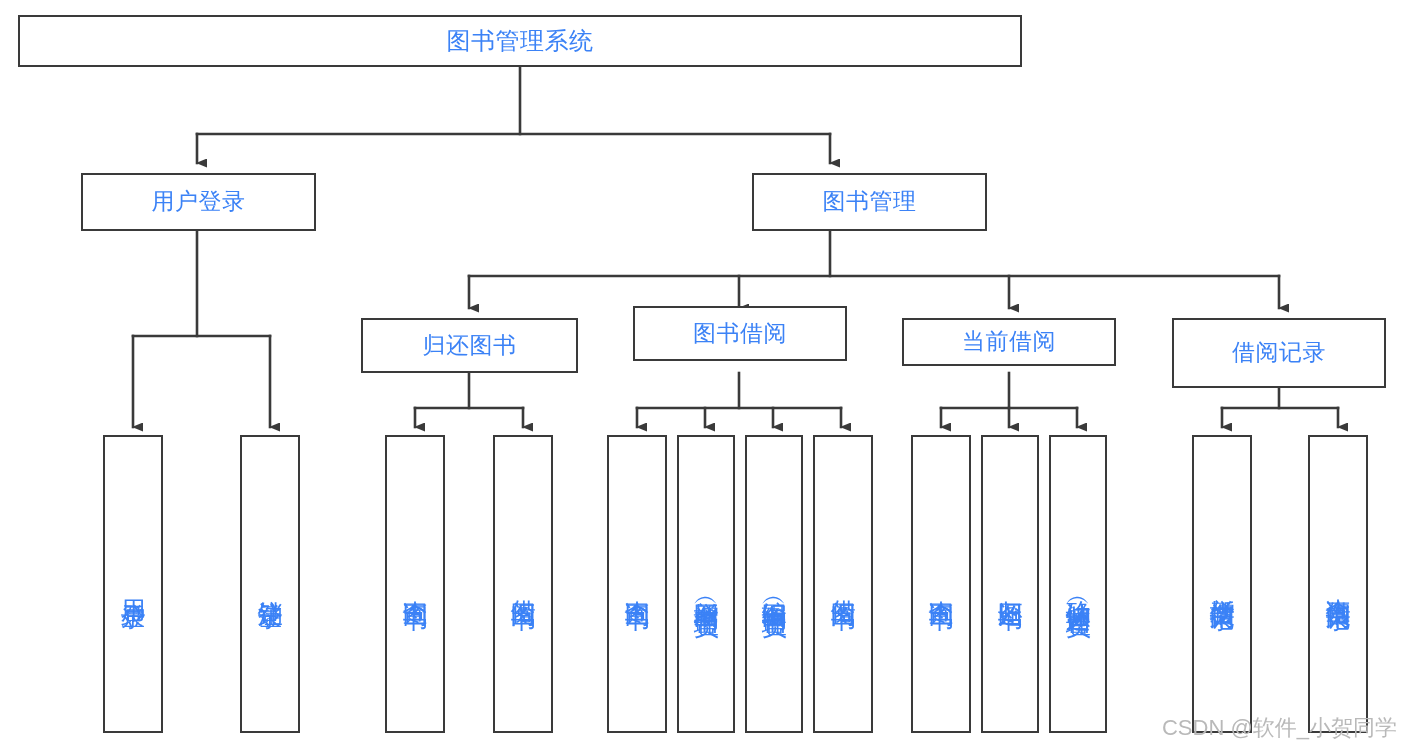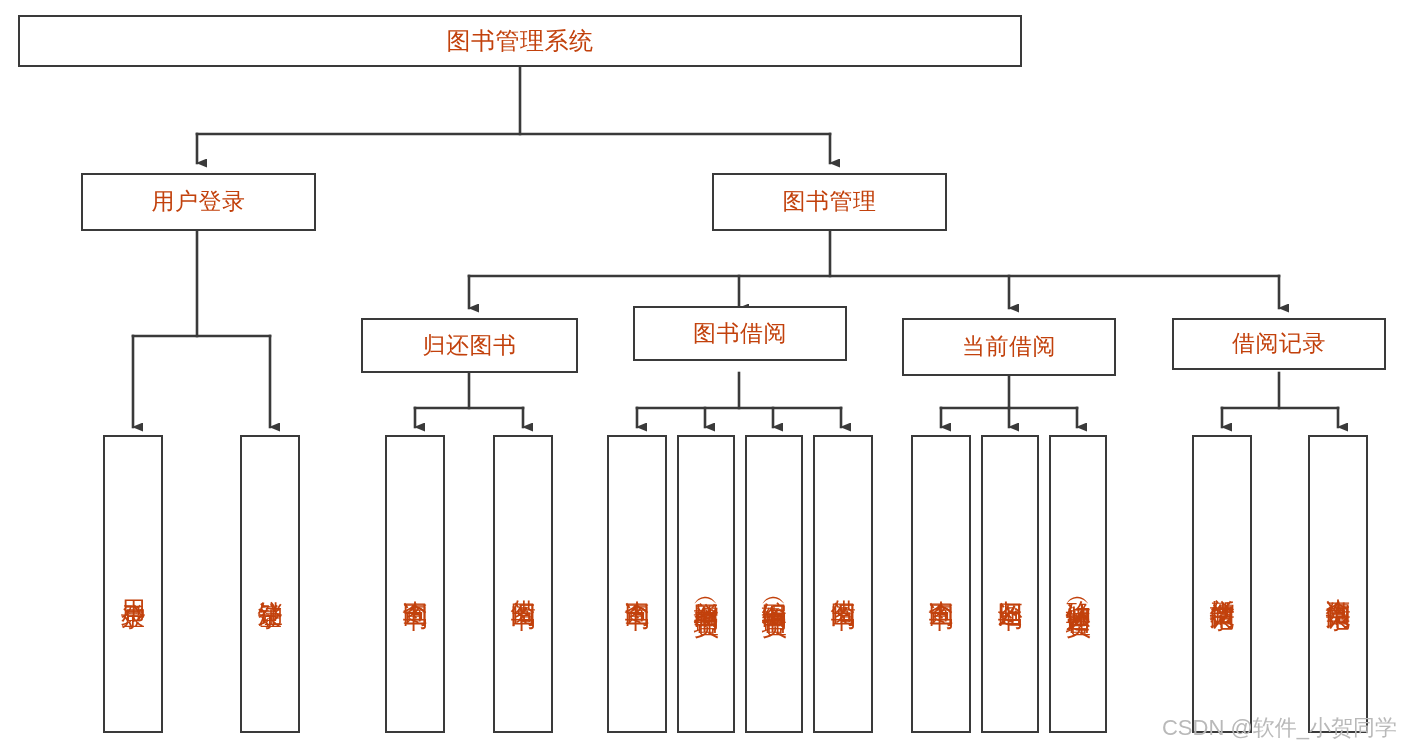--- a/index.html
+++ b/index.html
@@ -34,21 +34,21 @@
     background: #ffffff;
     border: 2.5px solid #3a3a3a;
     display: flex;
     align-items: center;
     justify-content: center;
     color: #262626;
   }
   .node-label {
     display: block;
     text-align: center;
-    color: #c2410c;
+    color: #3b82f6;
     line-height: 1.12;
     letter-spacing: 0.5px;
   }
   
   .node.horizontal .node-label {
     writing-mode: horizontal-tb;
     font-size: 23px;
   }
   .node.root .node-label {
     font-size: 24px;
@@ -142,37 +142,37 @@
   </svg>
 
   <div class="node root horizontal" style="left:18px; top:15px; width:1004px; height:52px;">
     <span class="node-label">图书管理系统</span>
   </div>
 
   <div class="node horizontal" style="left:81px; top:173px; width:235px; height:58px;">
     <span class="node-label">用户登录</span>
   </div>
 
-  <div class="node horizontal" style="left:712px; top:173px; width:235px; height:58px;">
+  <div class="node horizontal" style="left:752px; top:173px; width:235px; height:58px;">
     <span class="node-label">图书管理</span>
   </div>
 
   <div class="node horizontal" style="left:361px; top:318px; width:217px; height:55px;">
     <span class="node-label">归还图书</span>
   </div>
 
   <div class="node horizontal" style="left:633px; top:306px; width:214px; height:55px;">
     <span class="node-label">图书借阅</span>
   </div>
 
-  <div class="node horizontal" style="left:902px; top:318px; width:214px; height:58px;">
+  <div class="node horizontal" style="left:902px; top:318px; width:214px; height:48px;">
     <span class="node-label">当前借阅</span>
   </div>
 
-  <div class="node horizontal" style="left:1172px; top:318px; width:214px; height:52px;justify-content:center;">
+  <div class="node horizontal" style="left:1172px; top:318px; width:214px; height:70px;justify-content:center;">
     <span class="node-label">借阅记录</span>
   </div>
 
   <div class="node vertical" style="left:103px; top:435px; width:60px; height:298px;">
     <span class="node-label">用户登录</span>
   </div>
 
   <div class="node vertical" style="left:240px; top:435px; width:60px; height:298px;">
     <span class="node-label">注销登录</span>
   </div>

